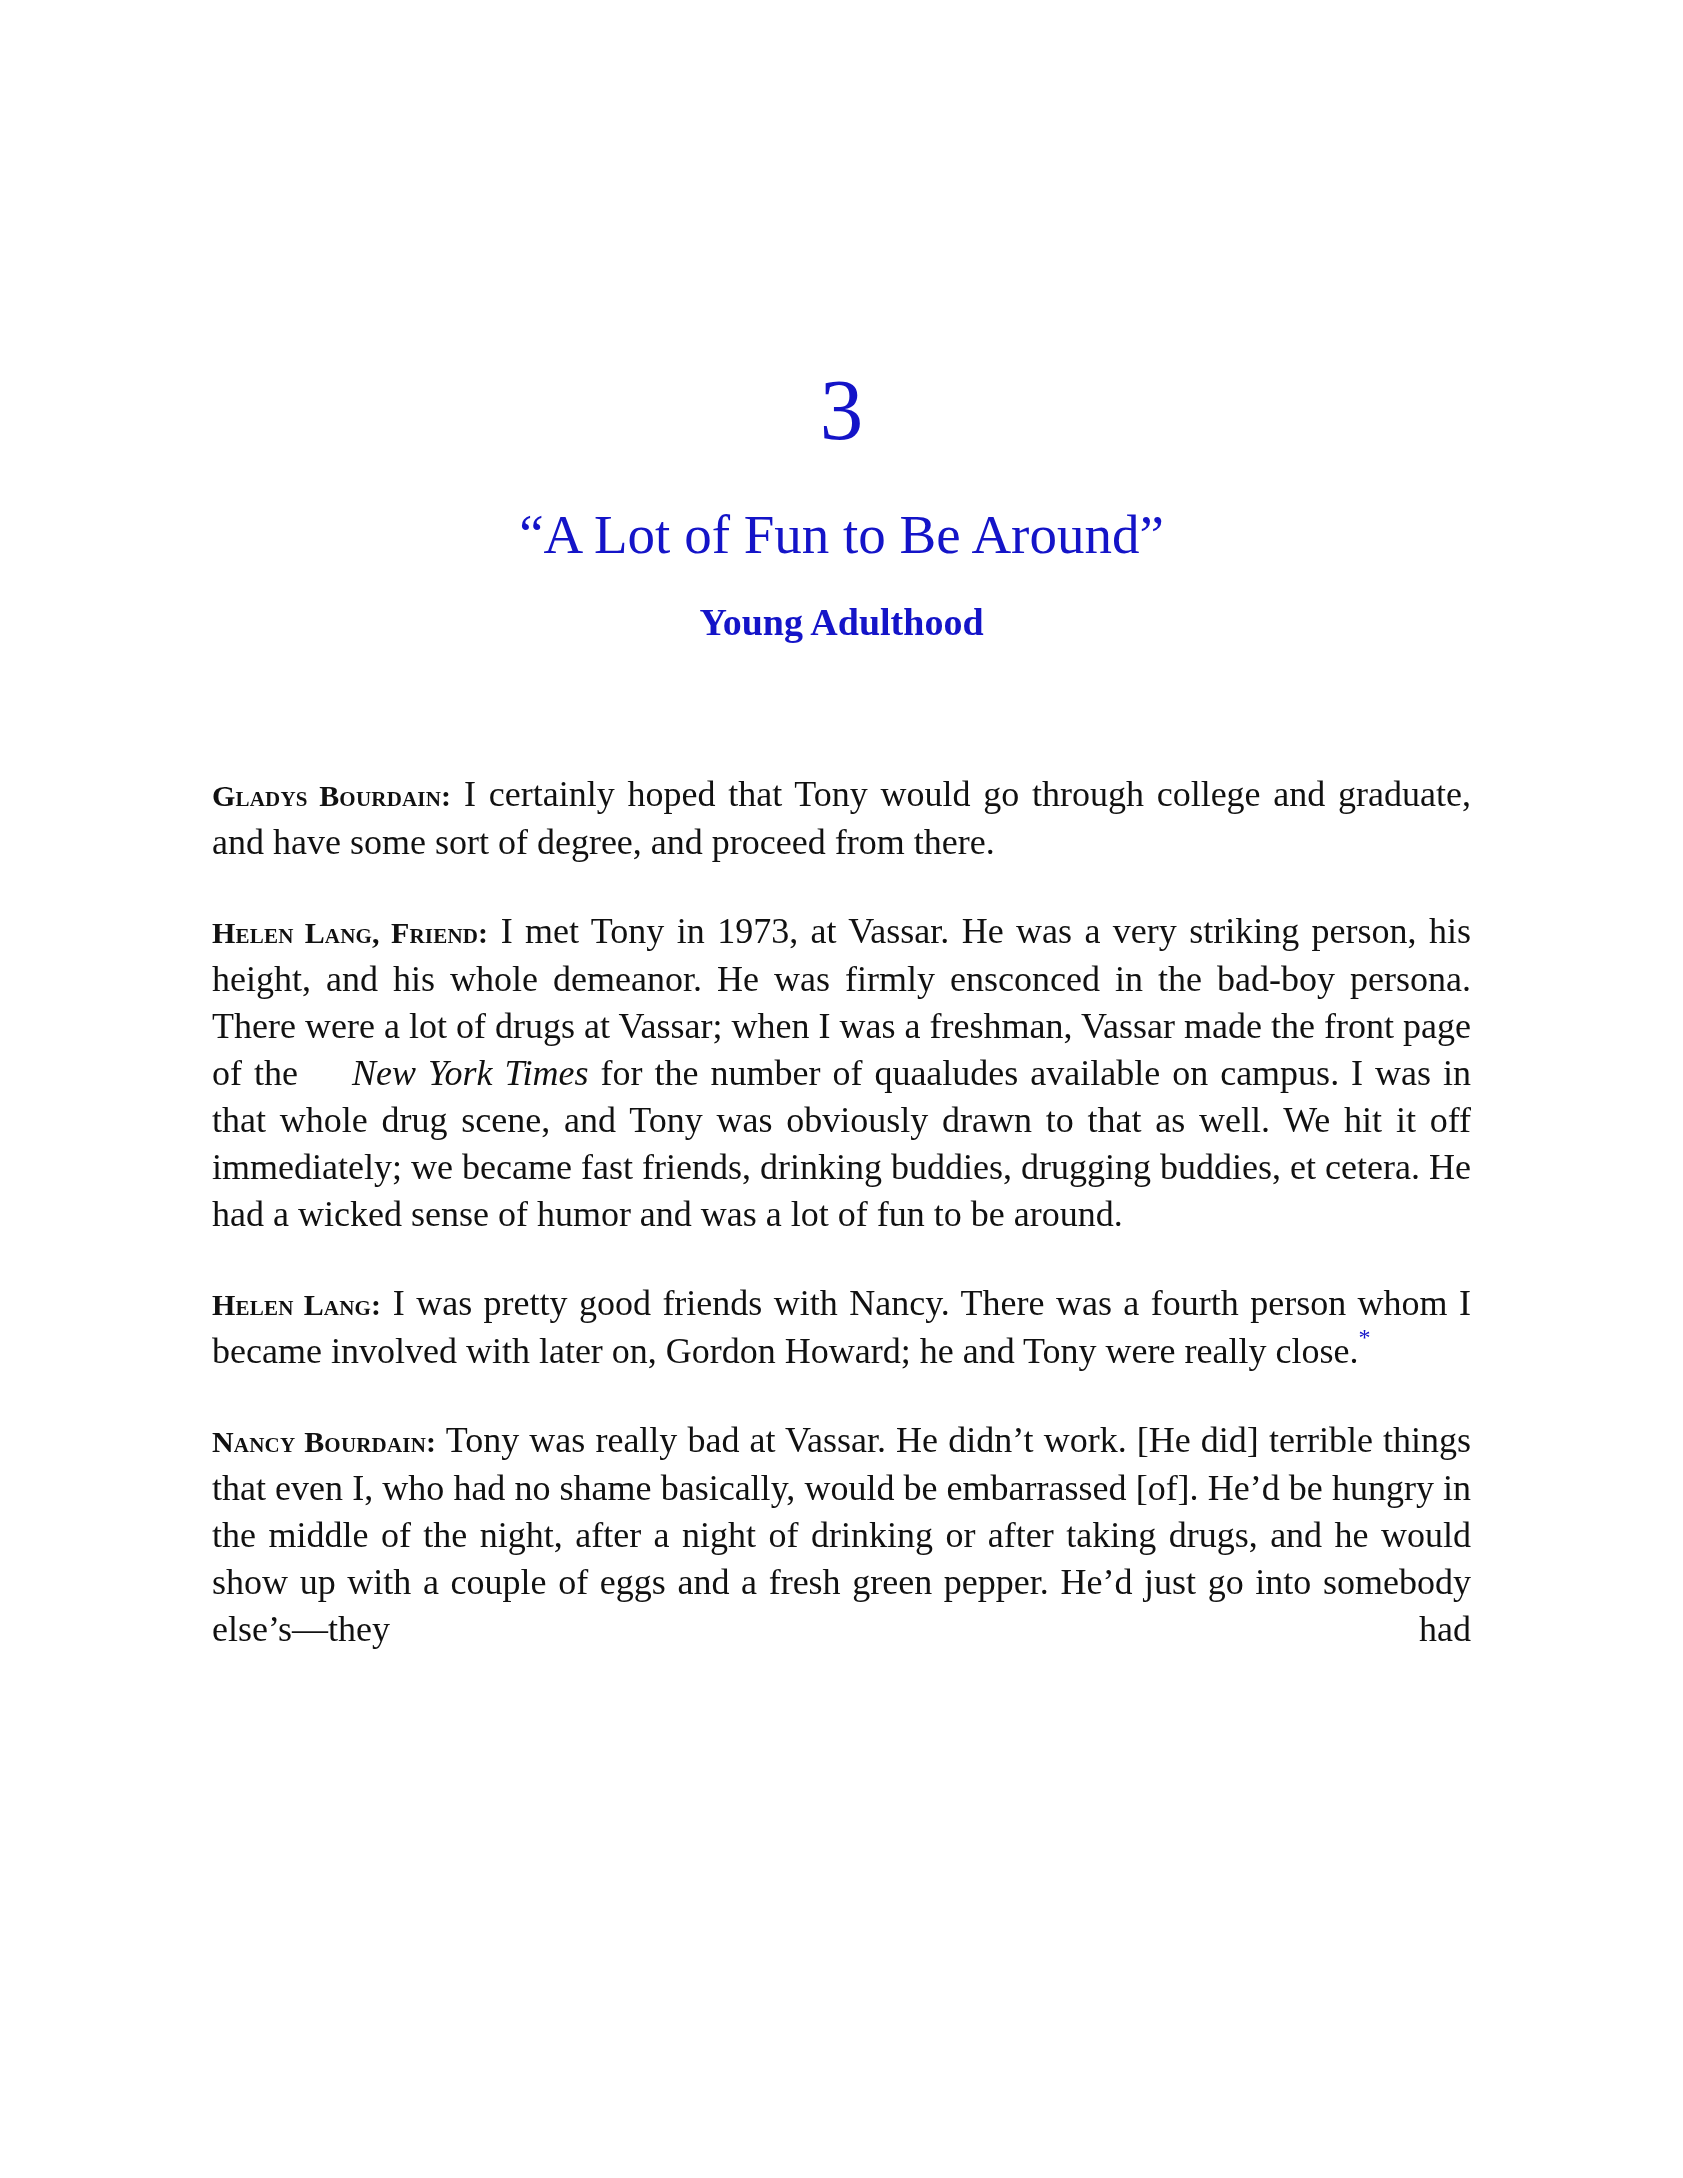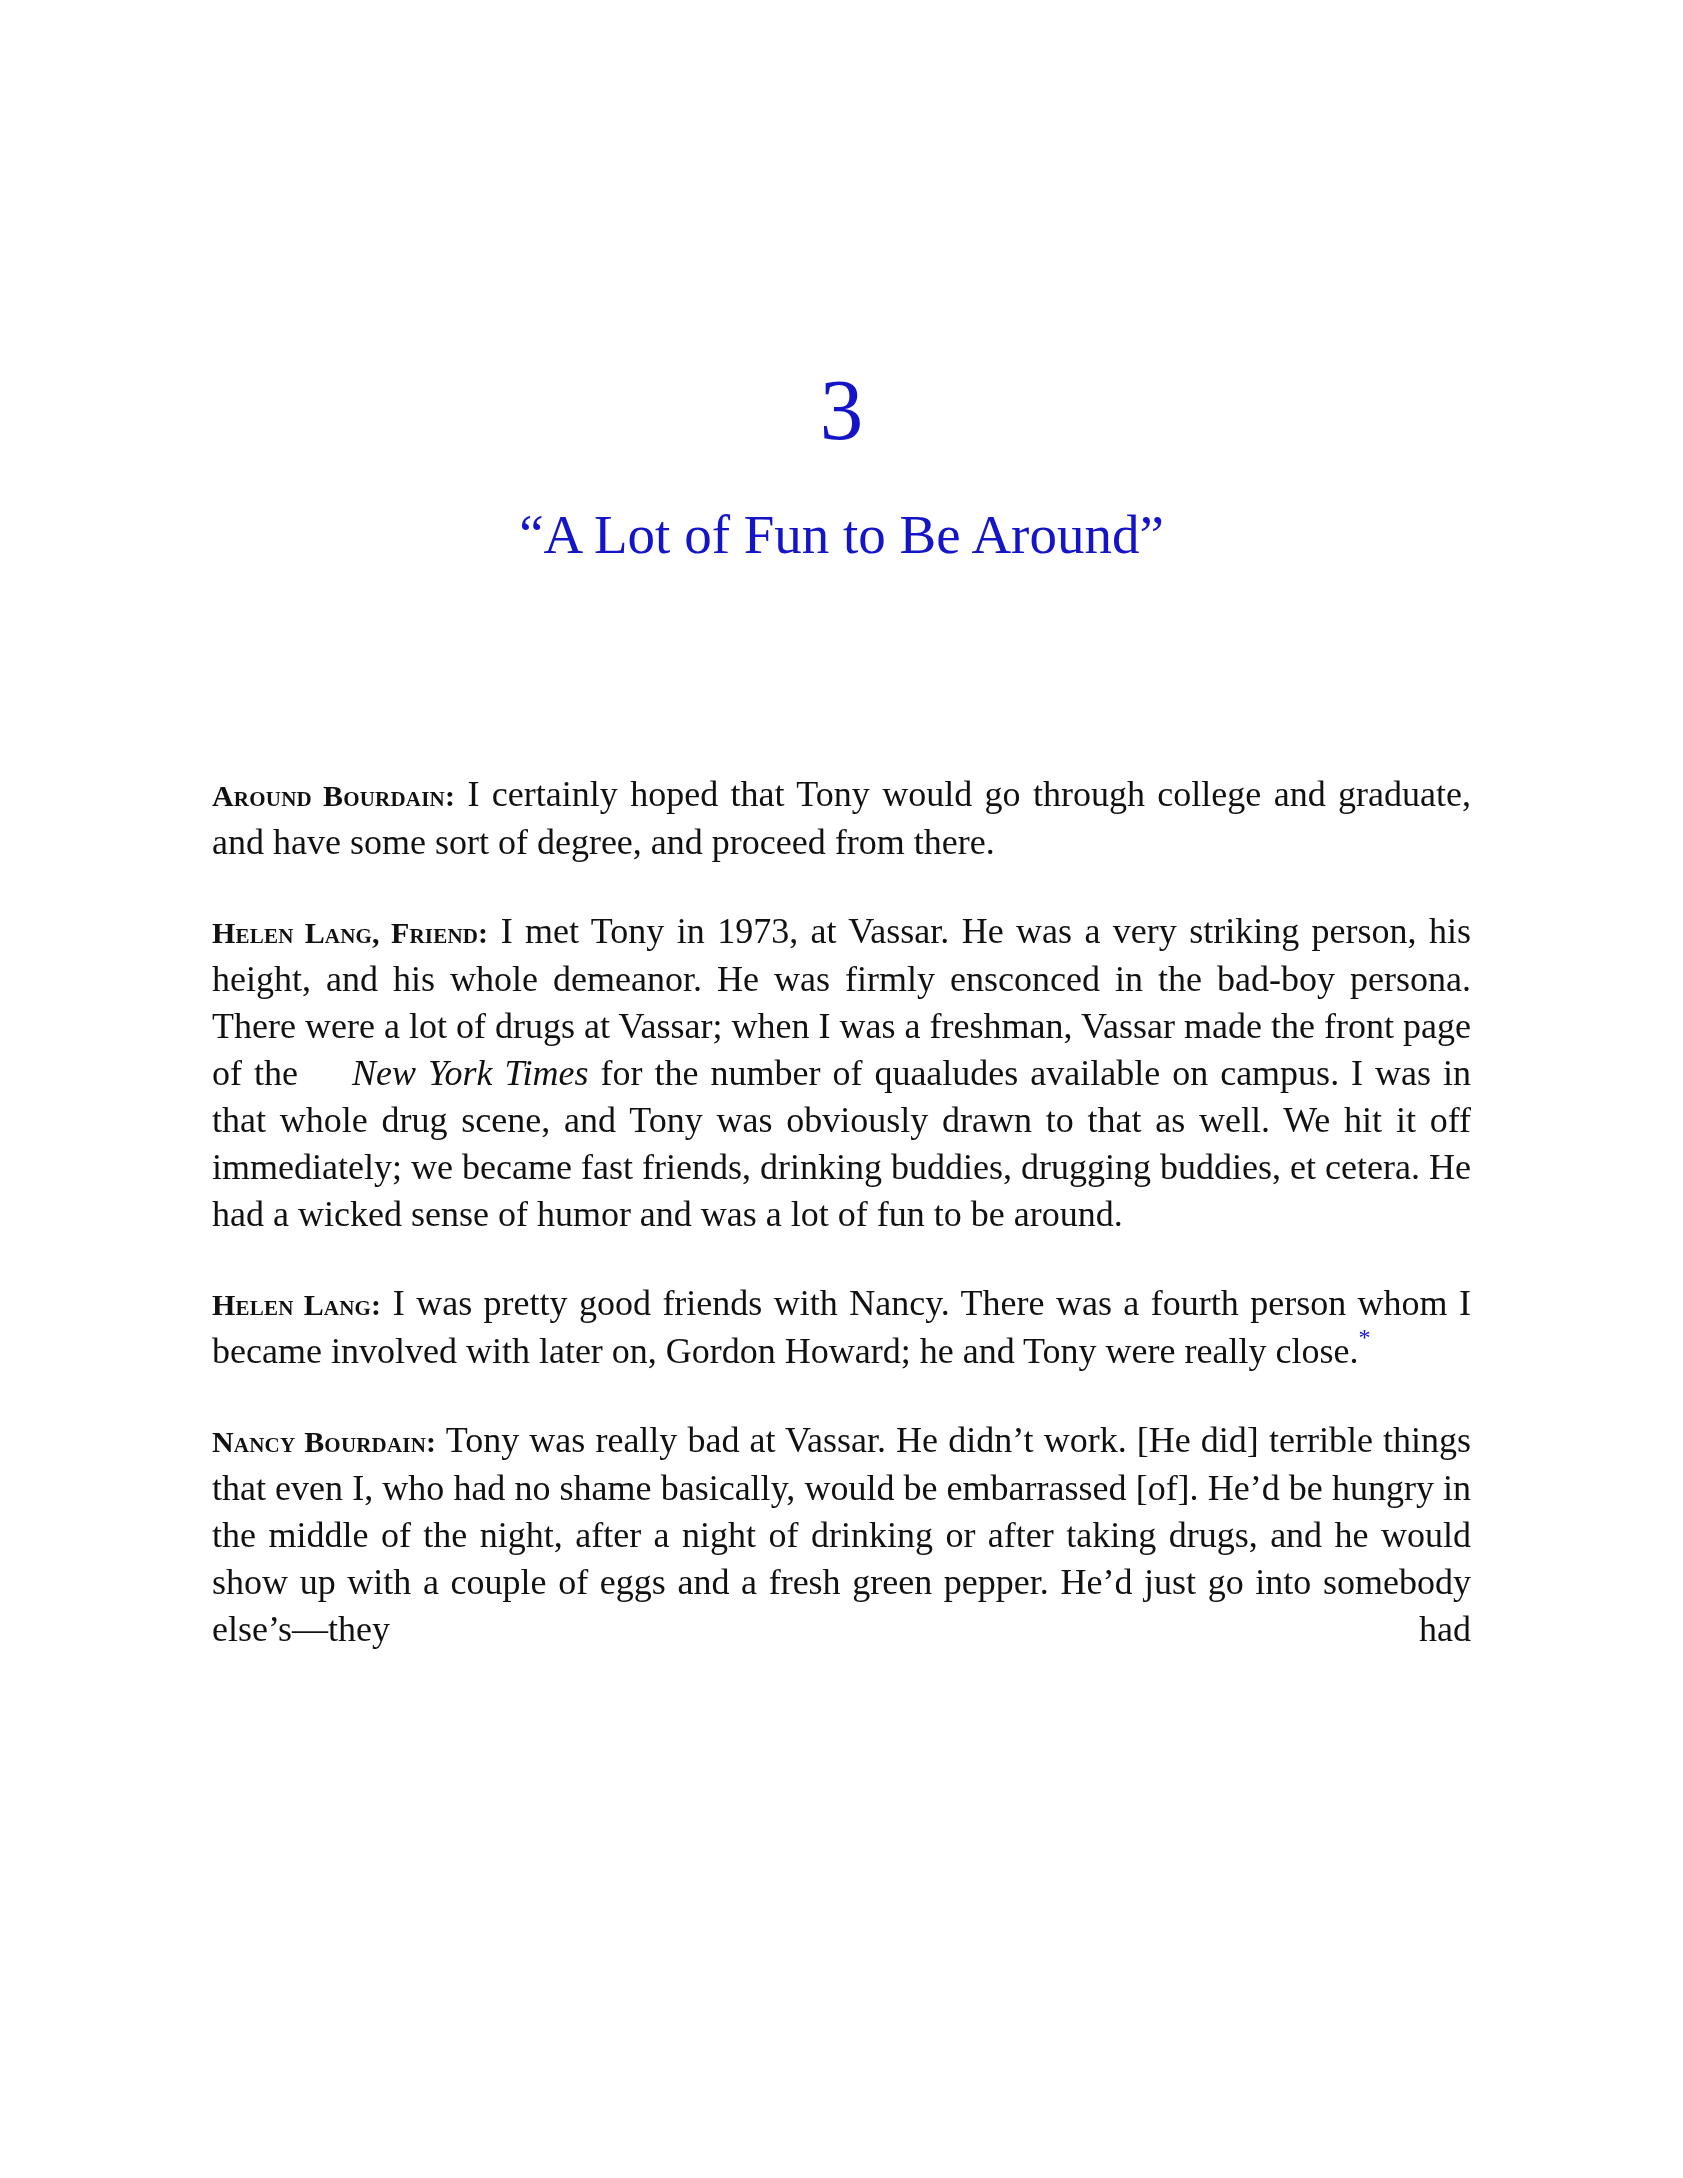--- a/index.html
+++ b/index.html
@@ -73,25 +73,26 @@
     }
     .last-line-justify { text-align-last: justify; }
   </style>
 </head>
 <body>
 
 <div class="page">
 
   <div class="chapter-head chapter-number">3</div>
   <div class="chapter-head chapter-title">“A Lot of Fun to Be Around”</div>
+  <div class="chapter-head chapter-subtitle">Young Adulthood</div>
 
   <div class="body-text">
 
     <p class="para">
-      <span class="speaker">Around Bourdain:</span><span> I certainly hoped that Tony would go through college and graduate, and have some sort of degree, and proceed from there.</span>
+      <span class="speaker">Gladys Bourdain:</span><span> I certainly hoped that Tony would go through college and graduate, and have some sort of degree, and proceed from there.</span>
     </p>
 
     <p class="para">
       <span class="speaker">Helen Lang, Friend:</span><span> I met Tony in 1973, at Vassar. He was a very striking person, his height, and his whole demeanor. He was firmly ensconced in the bad-boy persona. There were a lot of drugs at Vassar; when I was a freshman, Vassar made the front page of the </span><span class="emph">New York Times</span><span> for the number of quaaludes available on campus. I was in that whole drug scene, and Tony was obviously drawn to that as well. We hit it off immediately; we became fast friends, drinking buddies, drugging buddies, et cetera. He had a wicked sense of humor and was a lot of fun to be around.</span>
     </p>
 
 
     <p class="para">
       <span class="speaker">Helen Lang:</span><span> I was pretty good friends with Nancy. There was a fourth person whom I became involved with later on, Gordon Howard; he and Tony were really close.</span><a class="footnote-ref">*</a>
     </p>

